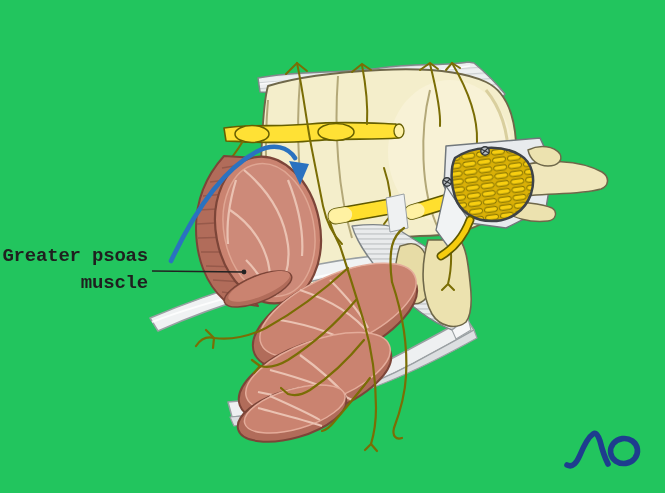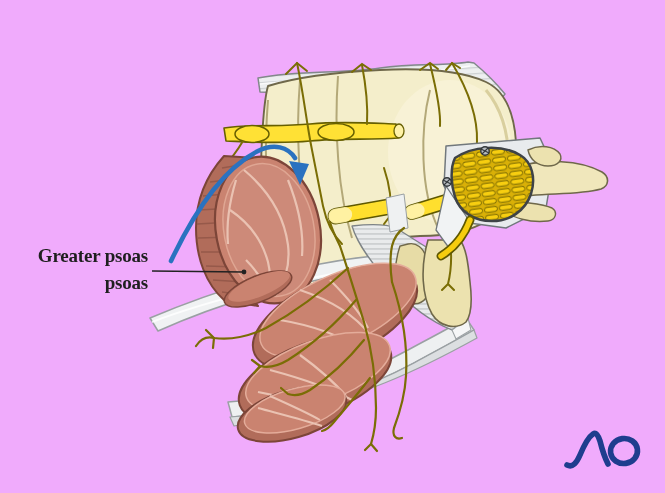--- a/index.html
+++ b/index.html
@@ -1,17 +1,17 @@
 <!DOCTYPE html>
 <html><head>
 <meta charset="utf-8">
 <style>
   html,body{margin:0;padding:0;background:#ffffff;}
-  .stage{position:relative;width:665px;height:493px;background:#f0abfc;overflow:hidden;
-         font-family:Liberation Serif, serif;}
+  .stage{position:relative;width:665px;height:493px;background:#22c55e;overflow:hidden;
+         font-family:Liberation Mono, monospace;}
   .stage svg{position:absolute;left:0;top:0;}
   .anat-label{position:absolute;left:0;top:243px;width:148px;text-align:right;
               color:#1f1f1f;font-size:19px;line-height:1.42;font-weight:600;
               letter-spacing:-0.2px;}
   .anat-label span{display:block;}
 </style>
 </head>
 <body>
 
 <div class="stage">
@@ -216,16 +216,16 @@
 
   <g fill="none" stroke="#1e3d8e" stroke-width="5.6" stroke-linecap="round" aria-label="AO">
     <path d="M567,465 C573,468 577,462 580,455 C585,443 590,436 593,434 C596,432 598,435 600,441
              C602,449 605,458 608,464" stroke="#1e3d8e"></path>
     <ellipse cx="624" cy="451" rx="13.5" ry="12.5" transform="rotate(-8 624 451)" stroke="#1e3d8e"></ellipse>
   </g>
 </svg>
 
 <div class="anat-label">
   <span>Greater psoas</span>
-  <span>psoas</span>
+  <span>muscle</span>
 </div>
 
 </div>
 
 </body></html>

